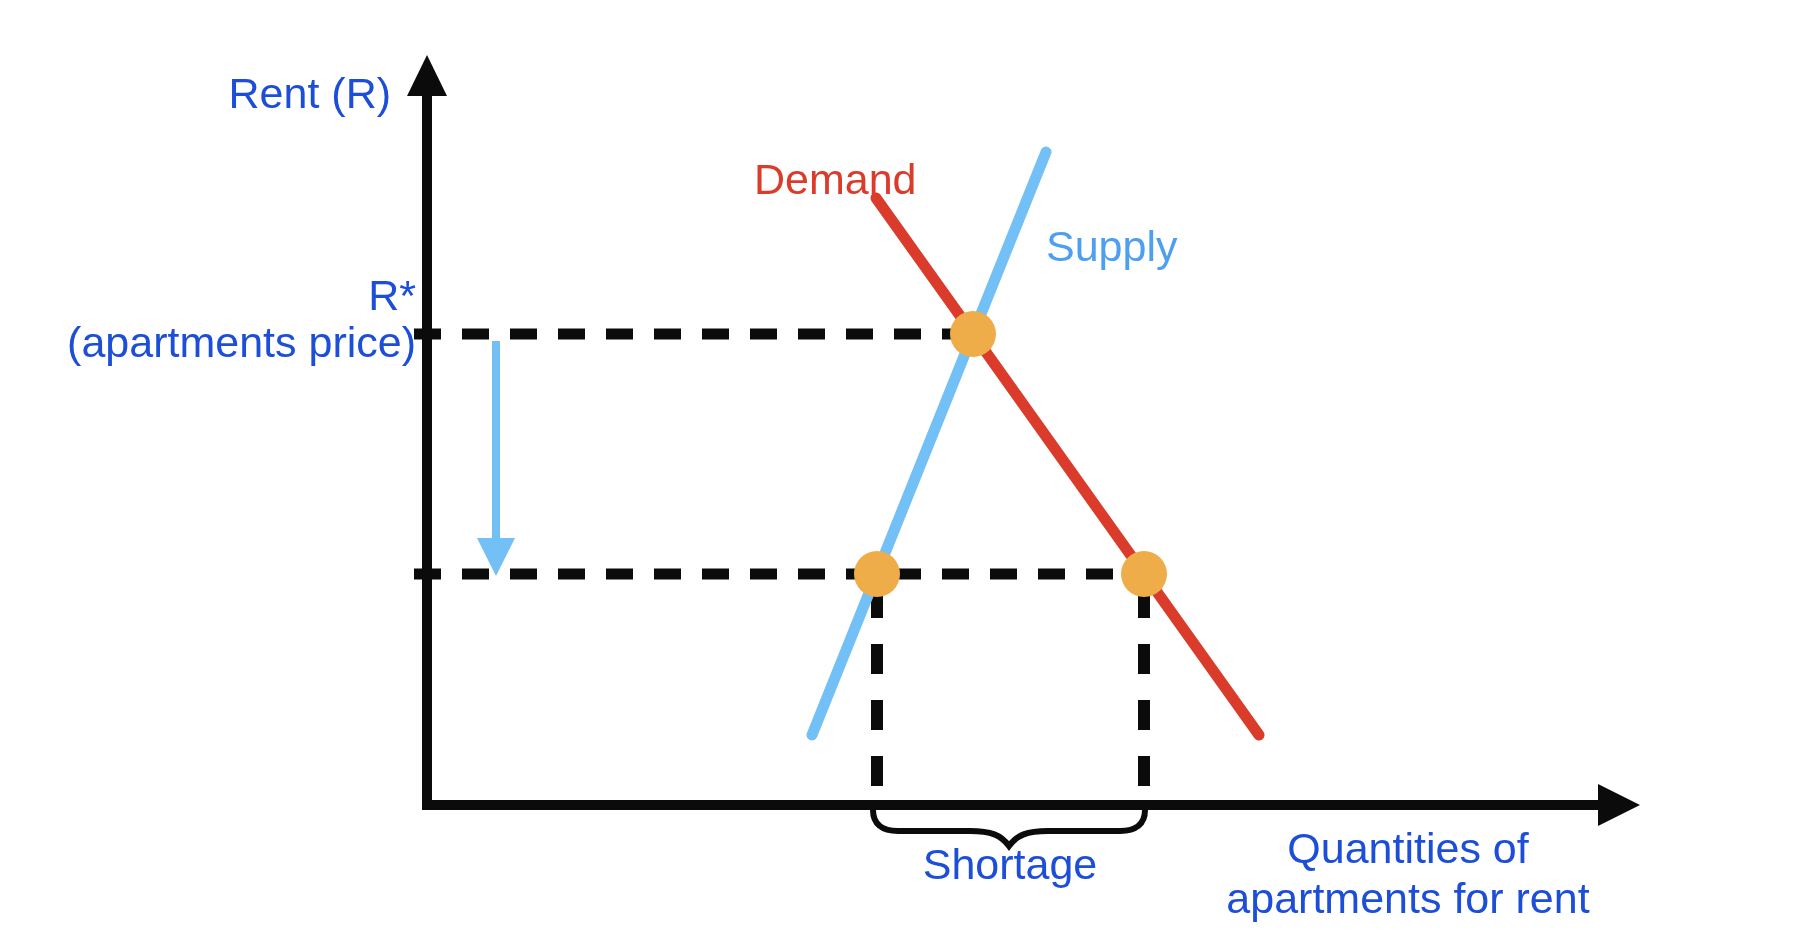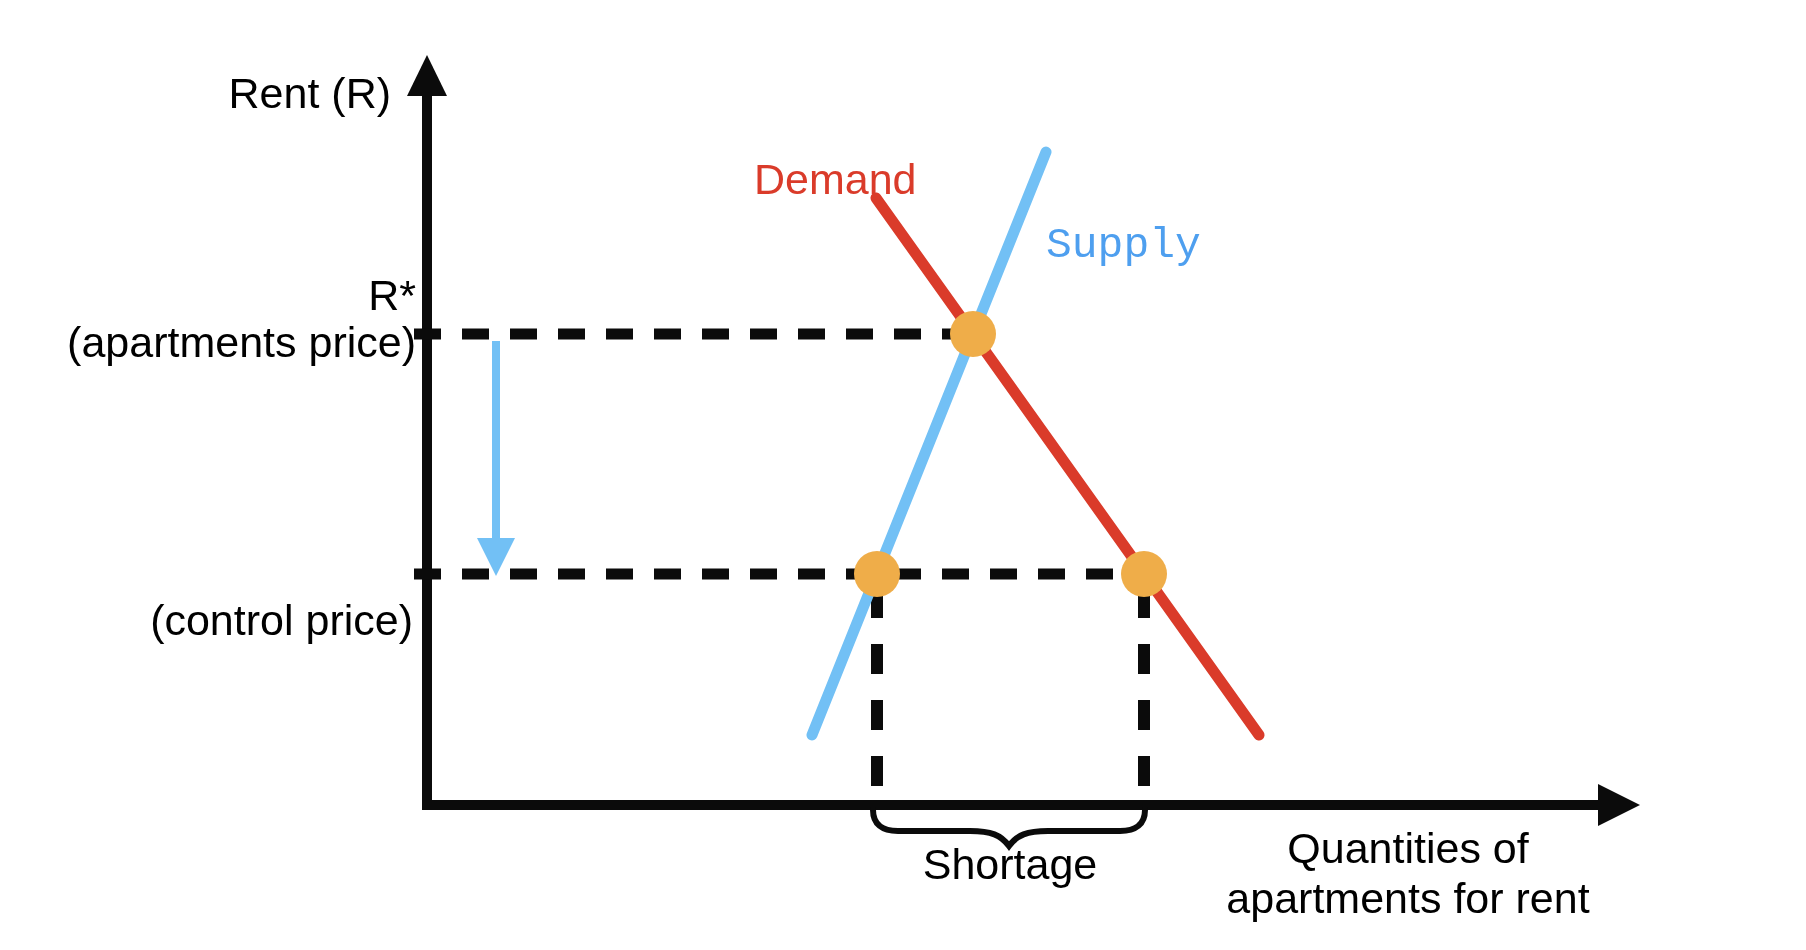--- a/index.html
+++ b/index.html
@@ -8,26 +8,26 @@
     width:1806px;height:950px;
     background:#ffffff;
     font-family:"Liberation Sans","DejaVu Sans",sans-serif;
     overflow:hidden;
   }
   .stage svg{position:absolute;left:0;top:0;width:1806px;height:950px;}
   .lbl{
     position:absolute;
     font-size:43px;
     line-height:44px;
-    color:#000000;
+    color:#1d4ed8;
     white-space:nowrap;
   }
   .y-axis-lbl{top:71px;right:1415px;text-align:right;}
   .demand-lbl{left:754px;top:145px;font-weight:500;margin-top:12px;}
-  .supply-lbl{left:1046px;top:224px;font-weight:500;font-family:Liberation Mono, monospace;}
+  .supply-lbl{left:1046px;top:224px;font-weight:500;}
   .eq-lbl{top:272px;right:1390px;text-align:right;line-height:47px;}
   .ctrl-lbl{top:596px;right:1393px;text-align:right;line-height:48px;}
   .shortage-lbl{left:760px;width:500px;top:842px;text-align:center;}
   .x-axis-lbl{left:1158px;width:500px;top:823px;text-align:center;line-height:50px;}
 </style>
 </head>
 <body>
 
 <div class="stage">
 
@@ -55,21 +55,20 @@
   <div class="lbl demand-lbl" style="color: rgb(218, 59, 42);">Demand</div>
 
   <div class="lbl supply-lbl" style="color: rgb(78, 159, 239);">Supply</div>
 
   <div class="lbl eq-lbl">
     <div>R*</div>
     <div>(apartments price)</div>
   </div>
 
   <div class="lbl ctrl-lbl">
-    <div>(control price)</div>
   </div>
 
   <div class="lbl x-axis-lbl">
     <div>Quantities of</div>
     <div>apartments for rent</div>
   </div>
 
   <div class="lbl shortage-lbl">Shortage</div>
 
 </div>

